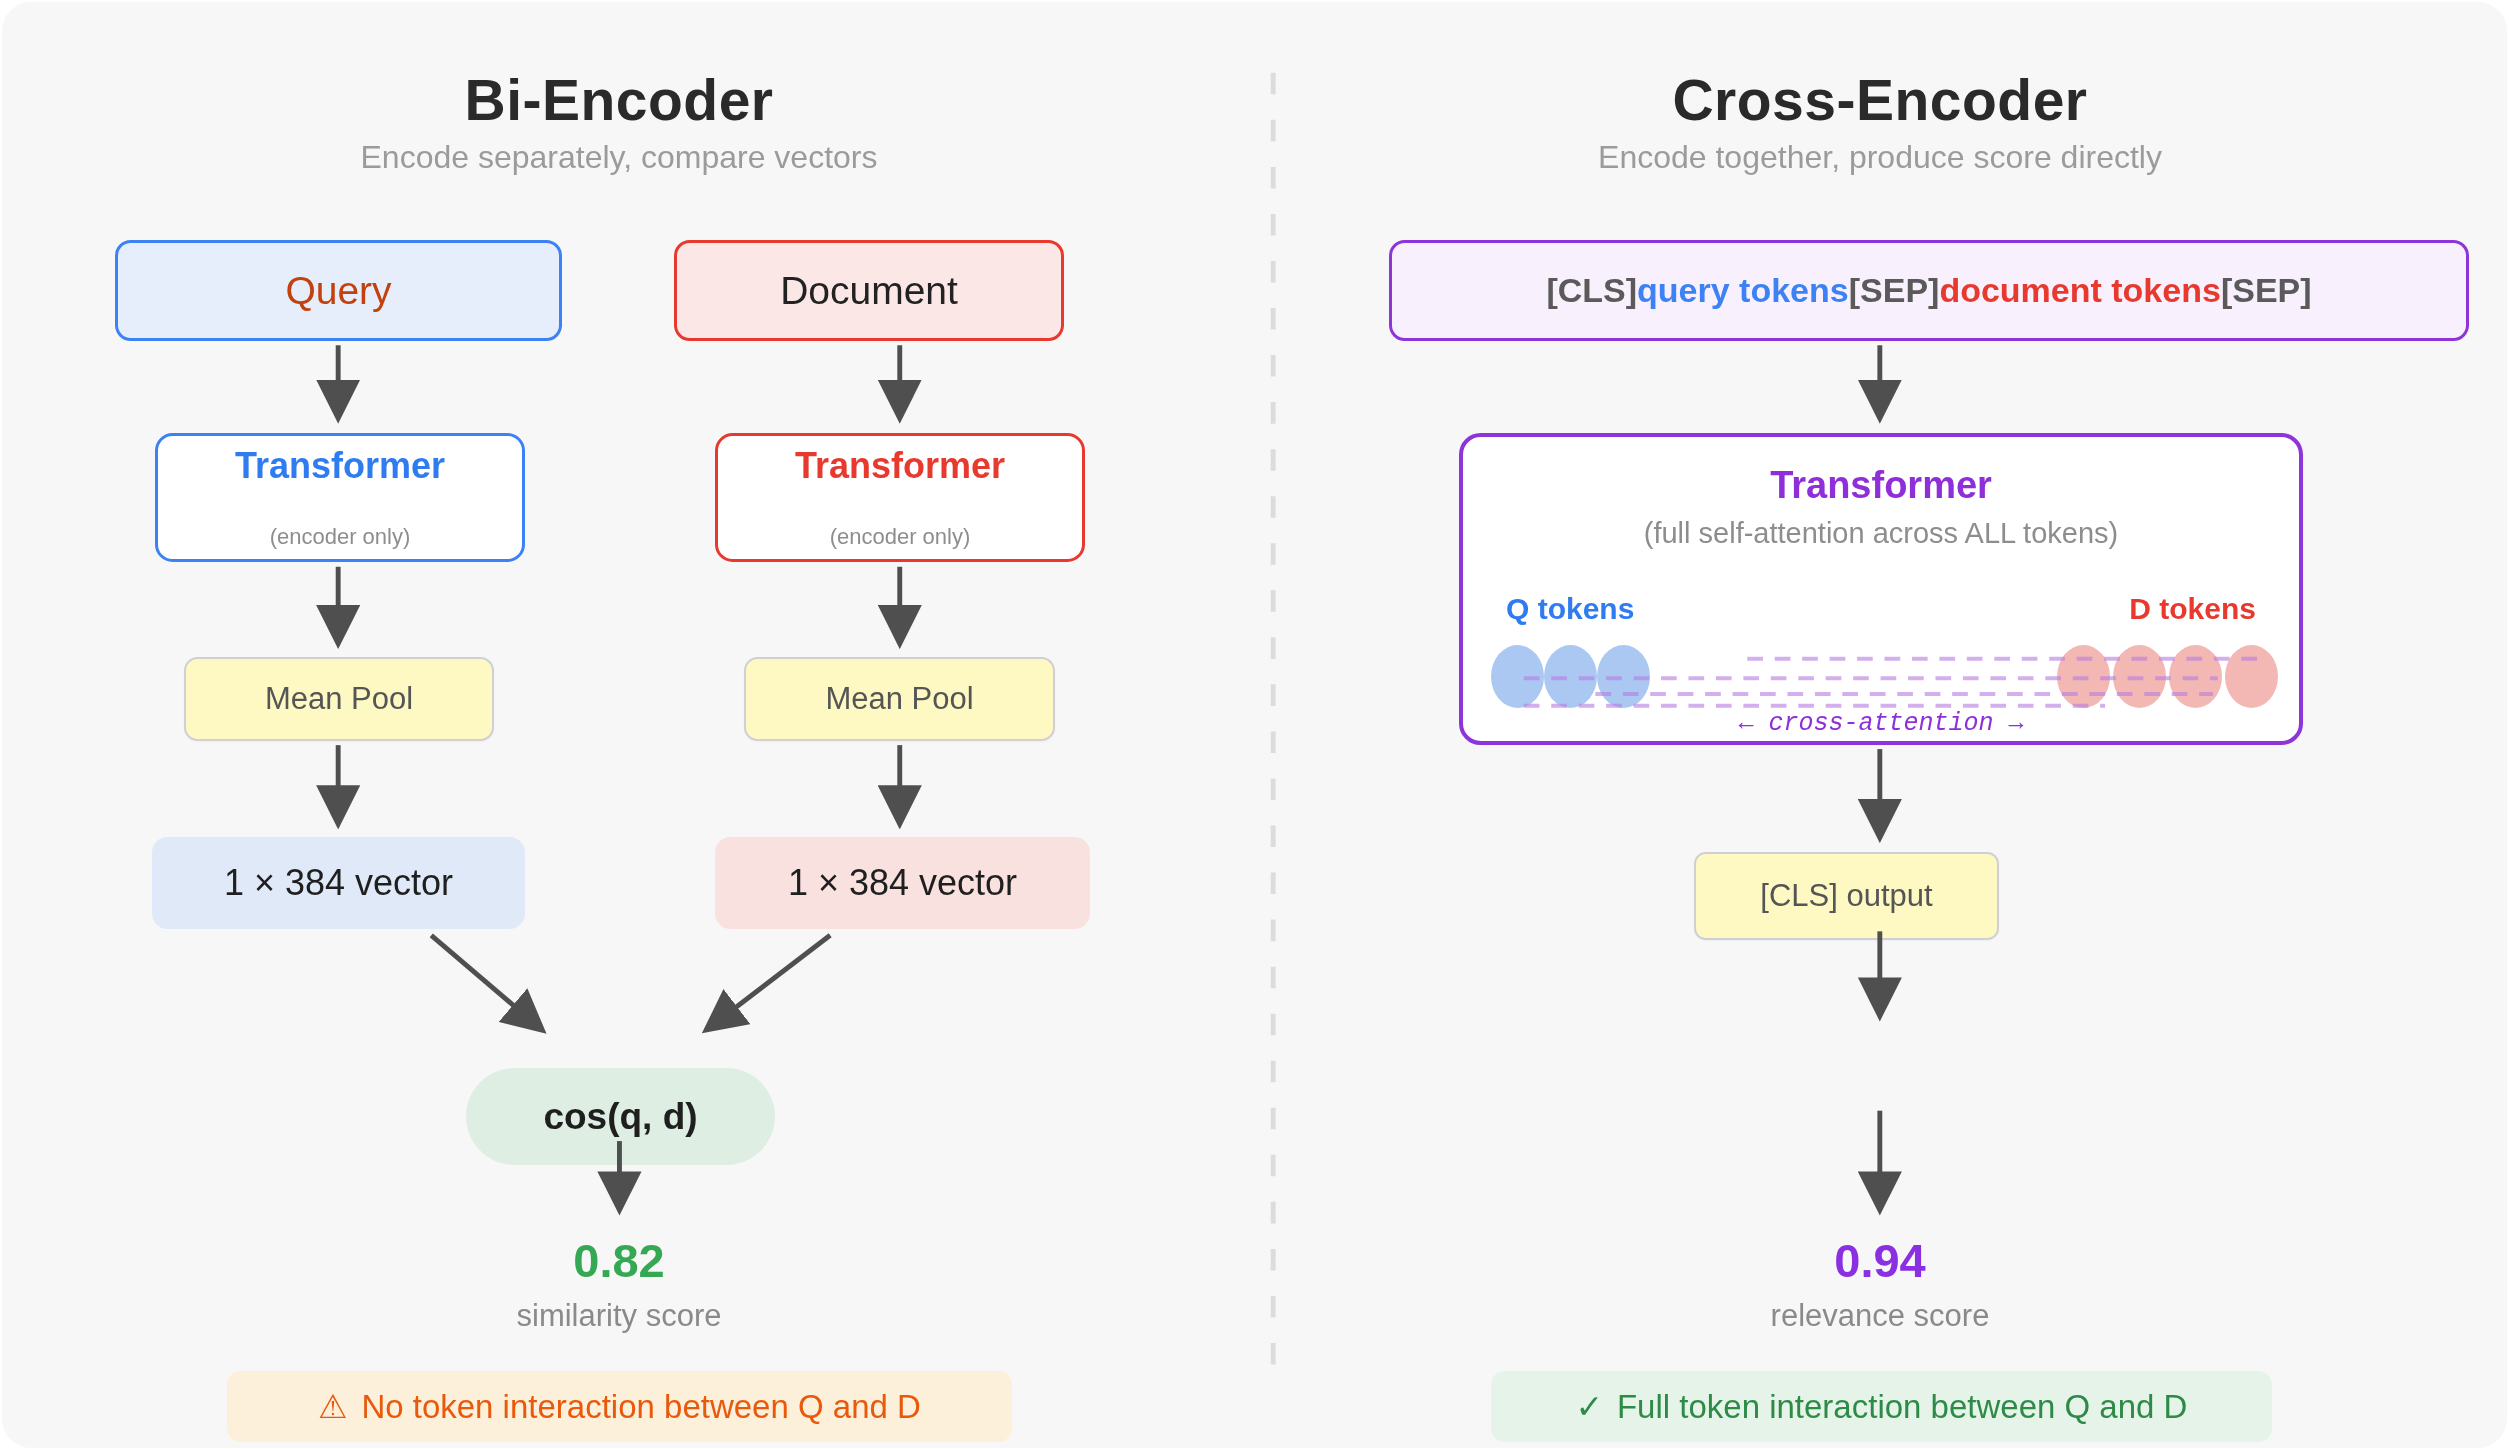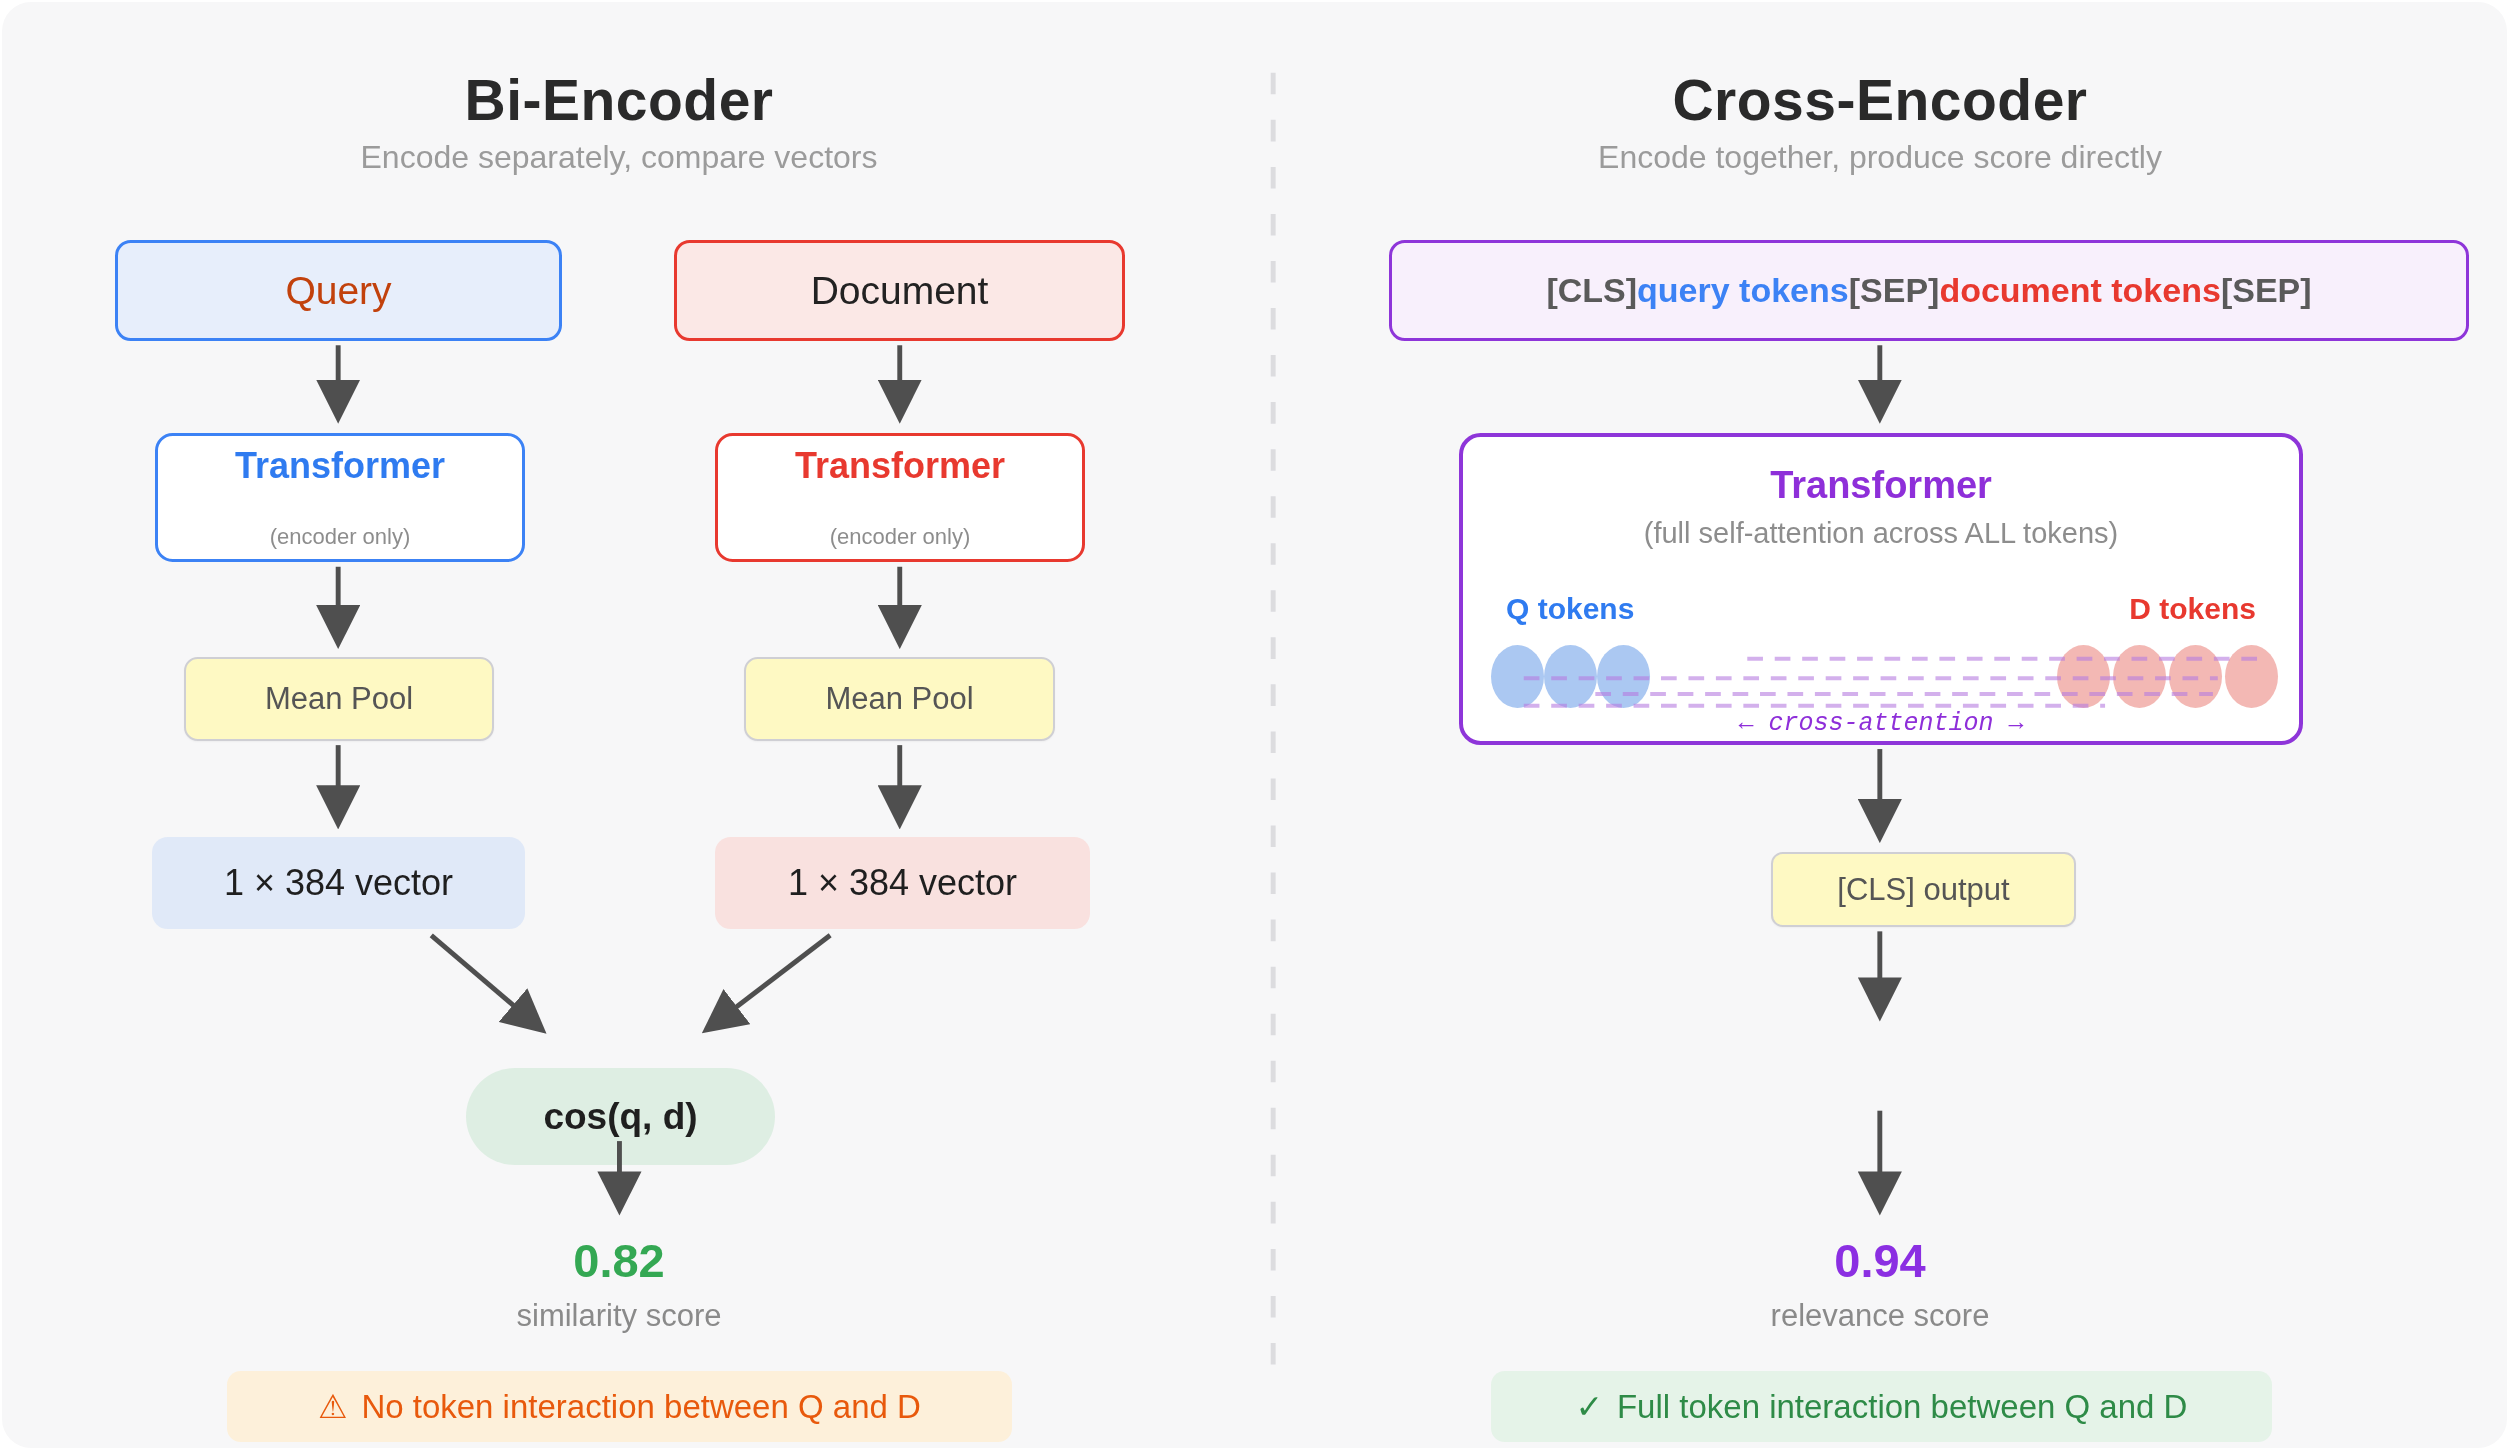--- a/index.html
+++ b/index.html
@@ -86,21 +86,21 @@
 
 <div id="stage">
   <div id="canvas">
 
     <div class="abs col-title" style="left:617px;top:65px;">Bi-Encoder</div>
     <div class="abs col-subtitle" style="left:617px;top:137px;">Encode separately, compare vectors</div>
 
     <div class="abs center-text node input-blue" style="left:113px;top:238px;width:447px;height:101px;">
       <span>Query</span>
     </div>
-    <div class="abs center-text node input-red" style="left:672px;top:238px;width:451px;height:101px;">
+    <div class="abs center-text node input-red" style="left:672px;top:238px;width:390px;height:101px;">
       <span>Document</span>
     </div>
 
     <div class="abs tfm tfm-blue" style="left:153px;top:431px;width:370px;height:129px;">
       <div class="tfm-title">Transformer</div>
       <div class="tfm-sub">(encoder only)</div>
     </div>
     <div class="abs tfm tfm-red" style="left:713px;top:431px;width:370px;height:129px;">
       <div class="tfm-title">Transformer</div>
       <div class="tfm-sub">(encoder only)</div>
@@ -160,21 +160,21 @@
       <svg class="overlay" width="844" height="312" viewBox="0 0 861 318">
         <line x1="290" y1="226" x2="810" y2="226" stroke="#b57be0" stroke-opacity="0.6" stroke-width="4" stroke-dasharray="16 12"></line>
         <line x1="62" y1="246" x2="770" y2="246" stroke="#b57be0" stroke-opacity="0.6" stroke-width="4" stroke-dasharray="16 12"></line>
         <line x1="135" y1="262" x2="765" y2="262" stroke="#b57be0" stroke-opacity="0.6" stroke-width="4" stroke-dasharray="16 12"></line>
         <line x1="62" y1="274" x2="655" y2="274" stroke="#b57be0" stroke-opacity="0.6" stroke-width="4" stroke-dasharray="16 12"></line>
       </svg>
 
       <div class="attn-label">← cross-attention →</div>
     </div>
 
-    <div class="abs center-text gray-node" style="left:1769px;top:850px;width:305px;height:75px;border-radius:11.8px;">
+    <div class="abs center-text gray-node" style="left:1692px;top:850px;width:305px;height:88px;border-radius:11.8px;">
       <span>[CLS] output</span>
     </div>
 
 
     <div class="abs score score-purple" style="left:1878px;top:1231px;">0.94</div>
     <div class="abs score-label" style="left:1878px;top:1296px;">relevance score</div>
 
     <div class="abs center-text banner banner-green" style="left:1489px;top:1369px;width:781px;height:71px;">
       <span class="icon">✓</span>
       <span>Full token interaction between Q and D</span>

